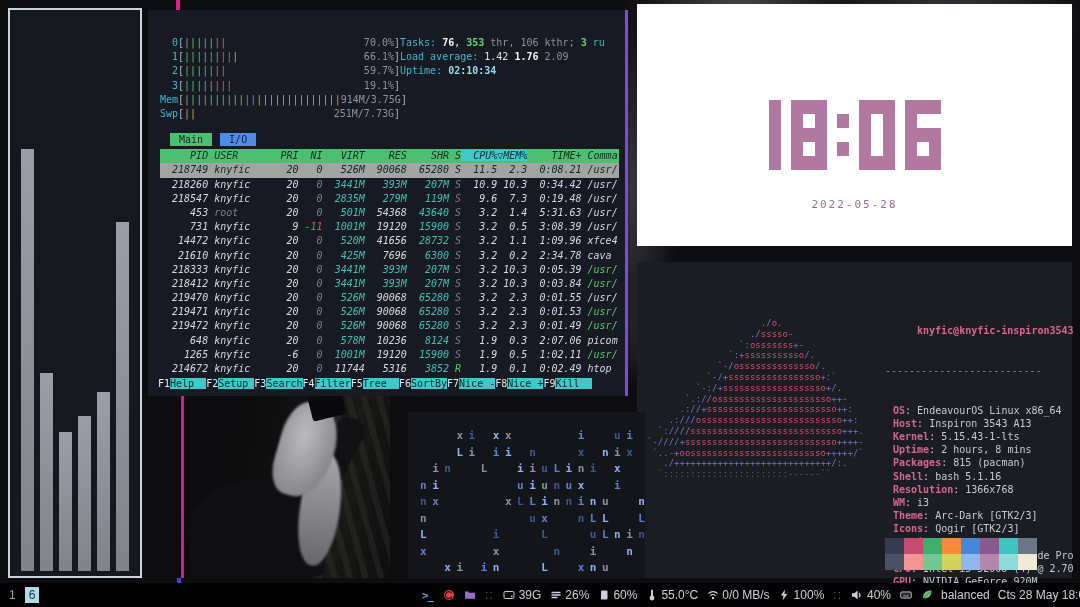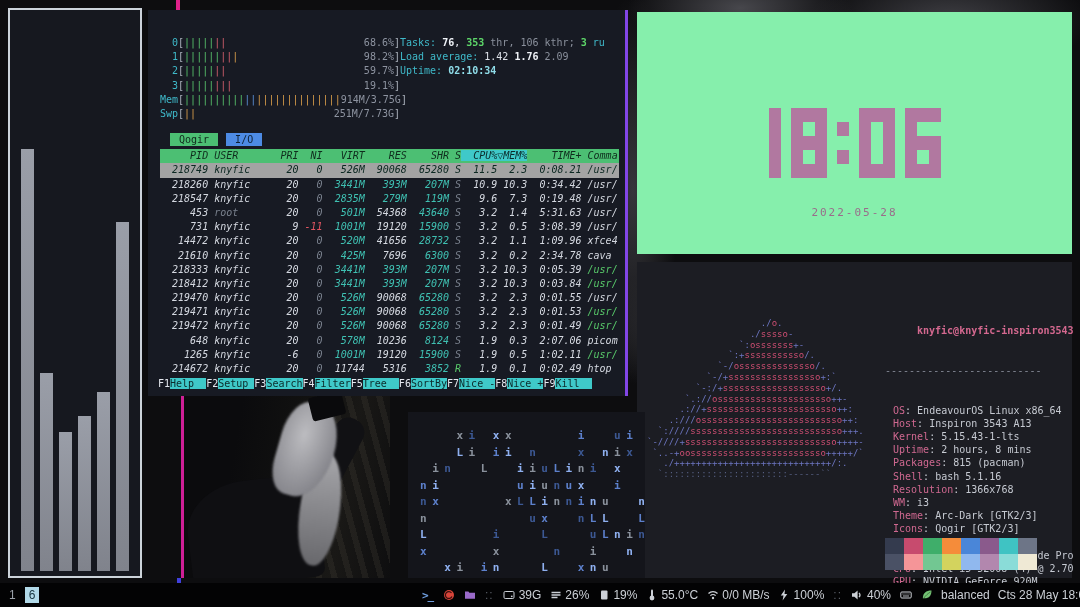--- a/index.html
+++ b/index.html
@@ -38,35 +38,35 @@
   .phead .hd{color:#0f2d1d;}
   .phead .hd-sort{background:#3fc9c9;color:#0c2b2b;}
   .prow{height:14.2px;}
   .prow.sel{background:#a3a3a3;}
   .c-w{color:#d4d8e0}.c-dim{color:#79808d}.c-teal{color:#3fc0b2}.c-green{color:#58c96a}.c-red{color:#e05561}.c-sel{color:#0c2822}
   #fkeys{position:absolute;left:10px;bottom:5px;right:6px;white-space:pre;}
   .fk-num{color:#e6e9f0;}
   .fk-lab{background:#3fc9c9;color:#0c2b2b;}
 
   
-  #clockpanel{left:637px;top:12px;width:435px;height:242px;background:#86efac;}
+  #clockpanel{left:637px;top:4px;width:435px;height:242px;background:#ffffff;}
   #clock-digits{position:absolute;top:96px;left:0;right:0;text-align:center;}
   .digit{display:inline-grid;grid-auto-rows:14px;margin:0 5px;vertical-align:top;}
   .px{width:12px;height:14px;}
   .px.on{background:#b178a0;}
   #clock-date{position:absolute;top:194px;left:0;right:0;text-align:center;color:#9a6c8b;font-size:11px;letter-spacing:2px;}
 
   
   #neofetch{left:637px;top:262px;width:435px;height:316px;background:#1c1d23;font-size:10px;}
   #ascii{position:absolute;left:10px;top:56px;font-size:9px;line-height:10.8px;white-space:pre;}
   .a-p{color:#ce4e72}.a-b{color:#6d76c2}.a-d{color:#555e80}
   #nf{position:absolute;left:248px;top:36px;line-height:13.2px;white-space:pre;}
   #nf-title{color:#d4688f;font-weight:bold;padding-left:32px;}
   #nf-sep{color:#878c98;}
-  .nf-key{color:#cf6890;font-weight:normal;padding-left:8px;}
+  .nf-key{color:#cf6890;font-weight:bold;padding-left:8px;}
   .nf-val{color:#c6cad2;}
   #palette{position:absolute;left:248px;top:276px;}
   .palrow{display:flex;height:16px;}
   .swatch{width:19px;height:16px;}
 
   
   #rain{left:408px;top:412px;width:237px;height:166px;background:#14151b;padding:16px 0 0 12px;box-sizing:border-box;font-size:11px;line-height:16.5px;letter-spacing:5.5px;white-space:pre;font-weight:bold;overflow:hidden;}
   .rc0{color:#3c5893}.rc1{color:#5d80cc}.rc2{color:#8fb0f0}.rc3{color:#8a919c}
 
   
@@ -102,29 +102,29 @@
       <div class="cbar" style="height: 155px;"></div>
       <div class="cbar" style="height: 179px;"></div>
       <div class="cbar" style="height: 349px;"></div>
     </div>
 
   <div id="tick-top"></div>
   <div id="tick-bottom"></div>
 
   <div class="panel" id="htop">
     <div id="meters">
-        <div class="meter"><span class="mlab">  0</span><span class="mbr">[</span><span class="m-g">|||||</span><span class="m-r">||</span><div class="mspace"></div><span class="mpct">68.6%</span><span class="mbr">]</span></div>
-        <div class="meter"><span class="mlab">  1</span><span class="mbr">[</span><span class="m-g">||||||</span><span class="m-r">||</span><span class="m-o">|</span><div class="mspace"></div><span class="mpct">98.2%</span><span class="mbr">]</span></div>
+        <div class="meter"><span class="mlab">  0</span><span class="mbr">[</span><span class="m-g">|||||</span><span class="m-r">||</span><div class="mspace"></div><span class="mpct">70.0%</span><span class="mbr">]</span></div>
+        <div class="meter"><span class="mlab">  1</span><span class="mbr">[</span><span class="m-g">||||||</span><span class="m-r">||</span><span class="m-o">|</span><div class="mspace"></div><span class="mpct">66.1%</span><span class="mbr">]</span></div>
         <div class="meter"><span class="mlab">  2</span><span class="mbr">[</span><span class="m-g">|||||</span><span class="m-r">||</span><div class="mspace"></div><span class="mpct">59.7%</span><span class="mbr">]</span></div>
         <div class="meter"><span class="mlab">  3</span><span class="mbr">[</span><span class="m-g">|||||</span><span class="m-r">|||</span><div class="mspace"></div><span class="mpct">19.1%</span><span class="mbr">]</span></div>
         <div class="meter"><span class="mlab">Mem</span><span class="mbr">[</span><span class="m-g">||||||||||</span><span class="m-b">||</span><span class="m-o">||||||||||||||</span><div class="mspace"></div><span class="mpct">914M/3.75G</span><span class="mbr">]</span></div>
         <div class="meter"><span class="mlab">Swp</span><span class="mbr">[</span><span class="m-o">||</span><div class="mspace"></div><span class="mpct">251M/7.73G</span><span class="mbr">]</span></div>
       </div>
     <div id="hinfo"><div class="hline"><span class="t-c">Tasks: </span><span class="t-wb">76</span><span class="t-w">, </span><span class="t-gb">353</span><span class="t-d"> thr</span><span class="t-d">, </span><span class="t-d">106</span><span class="t-d"> kthr</span><span class="t-d">; </span><span class="t-gb">3</span><span class="t-c"> ru</span></div><div class="hline"><span class="t-c">Load average: </span><span class="t-w">1.42 </span><span class="t-wb">1.76 </span><span class="t-d">2.09</span></div><div class="hline"><span class="t-c">Uptime: </span><span class="t-cb">02:10:34</span></div></div>
-    <div id="htabs"><span class="tab tab-main">Qogir</span><span class="tab tab-io">I/O</span></div>
+    <div id="htabs"><span class="tab tab-main">Main</span><span class="tab tab-io">I/O</span></div>
     <div id="ptable"><div class="phead"><span class="hd">     PID</span><span class="hd"> USER      </span><span class="hd"> PRI</span><span class="hd">  NI</span><span class="hd">   VIRT</span><span class="hd">    RES</span><span class="hd">    SHR</span><span class="hd"> S</span><span class="hd-sort">  CPU%</span><span class="hd-sort">▽MEM%</span><span class="hd">    TIME+</span><span class="hd"> Comma</span></div><div class="prow sel"><span class="c-sel">  218749</span><span class="c-sel"> knyfic    </span><span class="c-sel">  20</span><span class="c-sel">   0</span><span class="c-sel">   526M</span><span class="c-sel">  90068</span><span class="c-sel">  65280</span><span class="c-sel"> S</span><span class="c-sel">  11.5</span><span class="c-sel">  2.3</span><span class="c-sel">  0:08.21</span><span class="c-sel"> /usr/</span></div><div class="prow"><span class="c-w">  218260</span><span class="c-w"> knyfic    </span><span class="c-w">  20</span><span class="c-dim">   0</span><span class="c-teal">  3441M</span><span class="c-teal">   393M</span><span class="c-teal">   207M</span><span class="c-dim"> S</span><span class="c-w">  10.9</span><span class="c-w"> 10.3</span><span class="c-w">  0:34.42</span><span class="c-w"> /usr/</span></div><div class="prow"><span class="c-w">  218547</span><span class="c-w"> knyfic    </span><span class="c-w">  20</span><span class="c-dim">   0</span><span class="c-teal">  2835M</span><span class="c-teal">   279M</span><span class="c-teal">   119M</span><span class="c-dim"> S</span><span class="c-w">   9.6</span><span class="c-w">  7.3</span><span class="c-w">  0:19.48</span><span class="c-w"> /usr/</span></div><div class="prow"><span class="c-w">     453</span><span class="c-dim"> root      </span><span class="c-w">  20</span><span class="c-dim">   0</span><span class="c-teal">   501M</span><span class="c-w">  54368</span><span class="c-teal">  43640</span><span class="c-dim"> S</span><span class="c-w">   3.2</span><span class="c-w">  1.4</span><span class="c-w">  5:31.63</span><span class="c-w"> /usr/</span></div><div class="prow"><span class="c-w">     731</span><span class="c-w"> knyfic    </span><span class="c-w">   9</span><span class="c-red"> -11</span><span class="c-teal">  1001M</span><span class="c-w">  19120</span><span class="c-teal">  15900</span><span class="c-dim"> S</span><span class="c-w">   3.2</span><span class="c-w">  0.5</span><span class="c-w">  3:08.39</span><span class="c-w"> /usr/</span></div><div class="prow"><span class="c-w">   14472</span><span class="c-w"> knyfic    </span><span class="c-w">  20</span><span class="c-dim">   0</span><span class="c-teal">   520M</span><span class="c-w">  41656</span><span class="c-teal">  28732</span><span class="c-dim"> S</span><span class="c-w">   3.2</span><span class="c-w">  1.1</span><span class="c-w">  1:09.96</span><span class="c-w"> xfce4</span></div><div class="prow"><span class="c-w">   21610</span><span class="c-w"> knyfic    </span><span class="c-w">  20</span><span class="c-dim">   0</span><span class="c-teal">   425M</span><span class="c-w">   7696</span><span class="c-teal">   6300</span><span class="c-dim"> S</span><span class="c-w">   3.2</span><span class="c-w">  0.2</span><span class="c-w">  2:34.78</span><span class="c-w"> cava</span></div><div class="prow"><span class="c-w">  218333</span><span class="c-w"> knyfic    </span><span class="c-w">  20</span><span class="c-dim">   0</span><span class="c-teal">  3441M</span><span class="c-teal">   393M</span><span class="c-teal">   207M</span><span class="c-dim"> S</span><span class="c-w">   3.2</span><span class="c-w"> 10.3</span><span class="c-w">  0:05.39</span><span class="c-green"> /usr/</span></div><div class="prow"><span class="c-w">  218412</span><span class="c-w"> knyfic    </span><span class="c-w">  20</span><span class="c-dim">   0</span><span class="c-teal">  3441M</span><span class="c-teal">   393M</span><span class="c-teal">   207M</span><span class="c-dim"> S</span><span class="c-w">   3.2</span><span class="c-w"> 10.3</span><span class="c-w">  0:03.84</span><span class="c-green"> /usr/</span></div><div class="prow"><span class="c-w">  219470</span><span class="c-w"> knyfic    </span><span class="c-w">  20</span><span class="c-dim">   0</span><span class="c-teal">   526M</span><span class="c-w">  90068</span><span class="c-teal">  65280</span><span class="c-dim"> S</span><span class="c-w">   3.2</span><span class="c-w">  2.3</span><span class="c-w">  0:01.55</span><span class="c-w"> /usr/</span></div><div class="prow"><span class="c-w">  219471</span><span class="c-w"> knyfic    </span><span class="c-w">  20</span><span class="c-dim">   0</span><span class="c-teal">   526M</span><span class="c-w">  90068</span><span class="c-teal">  65280</span><span class="c-dim"> S</span><span class="c-w">   3.2</span><span class="c-w">  2.3</span><span class="c-w">  0:01.53</span><span class="c-green"> /usr/</span></div><div class="prow"><span class="c-w">  219472</span><span class="c-w"> knyfic    </span><span class="c-w">  20</span><span class="c-dim">   0</span><span class="c-teal">   526M</span><span class="c-w">  90068</span><span class="c-teal">  65280</span><span class="c-dim"> S</span><span class="c-w">   3.2</span><span class="c-w">  2.3</span><span class="c-w">  0:01.49</span><span class="c-green"> /usr/</span></div><div class="prow"><span class="c-w">     648</span><span class="c-w"> knyfic    </span><span class="c-w">  20</span><span class="c-dim">   0</span><span class="c-teal">   578M</span><span class="c-w">  10236</span><span class="c-teal">   8124</span><span class="c-dim"> S</span><span class="c-w">   1.9</span><span class="c-w">  0.3</span><span class="c-w">  2:07.06</span><span class="c-w"> picom</span></div><div class="prow"><span class="c-w">    1265</span><span class="c-w"> knyfic    </span><span class="c-w">  -6</span><span class="c-dim">   0</span><span class="c-teal">  1001M</span><span class="c-w">  19120</span><span class="c-teal">  15900</span><span class="c-dim"> S</span><span class="c-w">   1.9</span><span class="c-w">  0.5</span><span class="c-w">  1:02.11</span><span class="c-green"> /usr/</span></div><div class="prow"><span class="c-w">  214672</span><span class="c-w"> knyfic    </span><span class="c-w">  20</span><span class="c-dim">   0</span><span class="c-w">  11744</span><span class="c-w">   5316</span><span class="c-teal">   3852</span><span class="c-green"> R</span><span class="c-w">   1.9</span><span class="c-w">  0.1</span><span class="c-w">  0:02.49</span><span class="c-w"> htop</span></div></div>
     <div id="fkeys"><span><span class="fk-num">F1</span><span class="fk-lab">Help  </span></span><span><span class="fk-num">F2</span><span class="fk-lab">Setup </span></span><span><span class="fk-num">F3</span><span class="fk-lab">Search</span></span><span><span class="fk-num">F4</span><span class="fk-lab">Filter</span></span><span><span class="fk-num">F5</span><span class="fk-lab">Tree  </span></span><span><span class="fk-num">F6</span><span class="fk-lab">SortBy</span></span><span><span class="fk-num">F7</span><span class="fk-lab">Nice -</span></span><span><span class="fk-num">F8</span><span class="fk-lab">Nice +</span></span><span><span class="fk-num">F9</span><span class="fk-lab">Kill  </span></span></div>
   </div>
 
   <div class="panel" id="clockpanel">
     <div id="clock-digits"><div class="digit" style="grid-template-columns: repeat(1, 12px);">
           <div class="px on"></div>
           <div class="px on"></div>
           <div class="px on"></div>
           <div class="px on"></div>
@@ -272,21 +272,21 @@
             </svg>
           </span>
           <span class="btext">26%</span>
         </div>
         <div class="bitem">
           <span class="bicon">
             <svg width="12" height="12" viewBox="0 0 12 12">
               <rect x="3" y="1.5" width="6.5" height="9" rx="1" fill="currentColor"></rect>
             </svg>
           </span>
-          <span class="btext">19%</span>
+          <span class="btext">60%</span>
         </div>
         <div class="bitem">
           <span class="bicon">
             <svg width="12" height="12" viewBox="0 0 12 12">
               <path d="M6 1.5v6" stroke="currentColor" stroke-width="2" stroke-linecap="round"></path>
               <circle cx="6" cy="9" r="2.4" fill="currentColor"></circle>
             </svg>
           </span>
           <span class="btext">55.0°C</span>
         </div>

